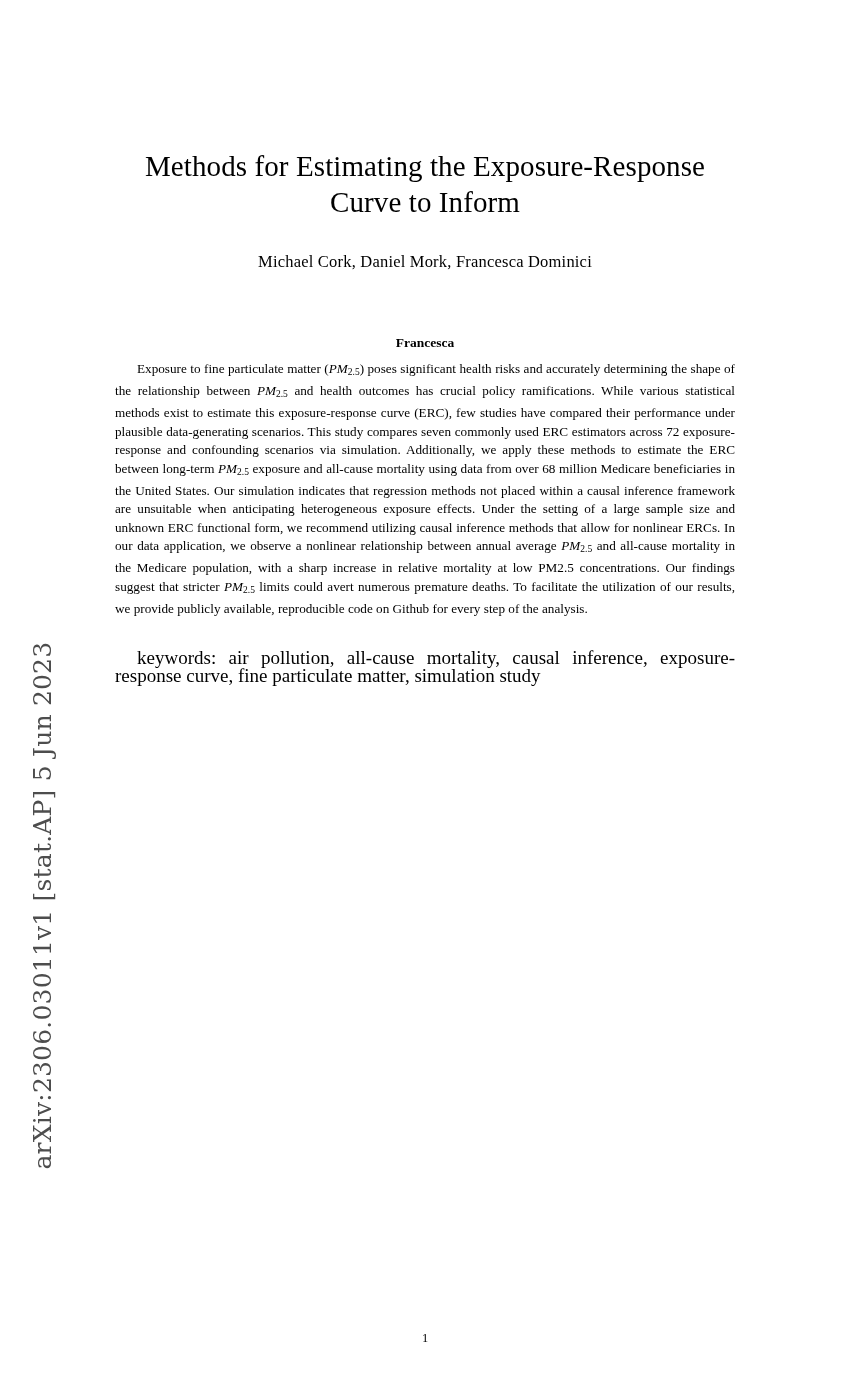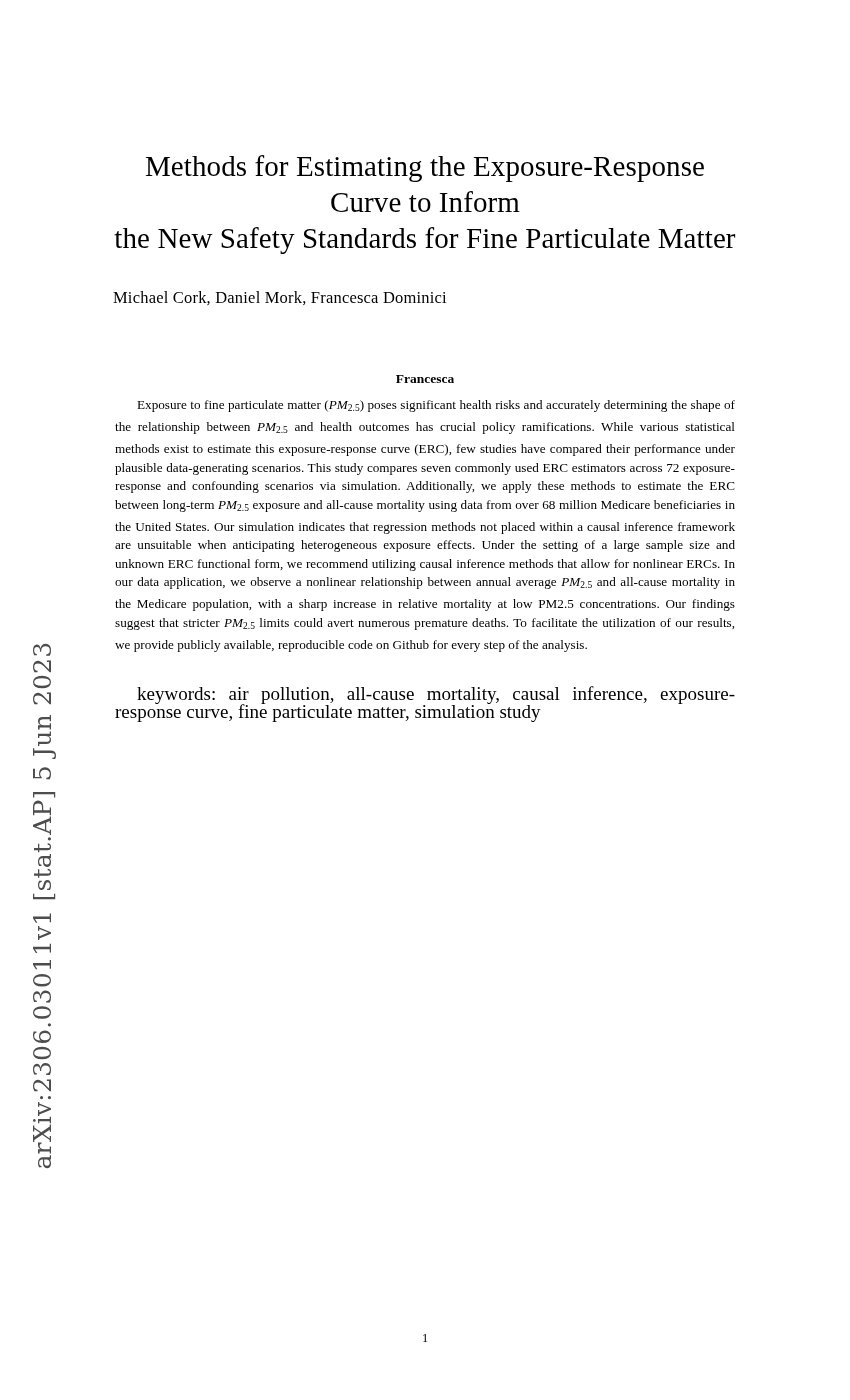--- a/index.html
+++ b/index.html
@@ -53,21 +53,21 @@
     line-height: 36px;
     text-align: center;
     font-family: "Liberation Serif", serif;
     font-weight: normal;
     letter-spacing: 0.1px;
   }
 
   .authors {
     margin-top: 32px;
     font-size: 16.5px;
-    text-align: left;
+    text-align: center;
     letter-spacing: 0.2px;
   }
 
   .abstract-block {
     margin-top: 63px;
     padding: 0 2px;
   }
 
   .abstract-heading {
     text-align: center;
@@ -114,21 +114,20 @@
 <body>
 
 <div class="page">
 
   <div class="arxiv-stamp">arXiv:2306.03011v1  [stat.AP]  5 Jun 2023</div>
 
   <div class="content">
 
     <div class="title">
       <span>Methods for Estimating the Exposure-Response Curve to Inform</span><br>
-      <span>the New Safety Standards for Fine Particulate Matter</span>
     </div>
 
     <div class="authors">Michael Cork, Daniel Mork, Francesca Dominici</div>
 
     <div class="abstract-block">
       <div class="abstract-heading">Francesca</div>
       <div class="abstract-body">Exposure to fine particulate matter (<span class="mathit">PM</span><sub>2.5</sub>) poses significant health risks and accurately determining the shape of the relationship between <span class="mathit">PM</span><sub>2.5</sub> and health outcomes has crucial policy ramifications. While various statistical methods exist to estimate this exposure-response curve (ERC), few studies have compared their performance under plausible data-generating scenarios. This study compares seven commonly used ERC estimators across 72 exposure-response and confounding scenarios via simulation. Additionally, we apply these methods to estimate the ERC between long-term <span class="mathit">PM</span><sub>2.5</sub> exposure and all-cause mortality using data from over 68 million Medicare beneficiaries in the United States. Our simulation indicates that regression methods not placed within a causal inference framework are unsuitable when anticipating heterogeneous exposure effects. Under the setting of a large sample size and unknown ERC functional form, we recommend utilizing causal inference methods that allow for nonlinear ERCs. In our data application, we observe a nonlinear relationship between annual average <span class="mathit">PM</span><sub>2.5</sub> and all-cause mortality in the Medicare population, with a sharp increase in relative mortality at low PM2.5 concentrations. Our findings suggest that stricter <span class="mathit">PM</span><sub>2.5</sub> limits could avert numerous premature deaths. To facilitate the utilization of our results, we provide publicly available, reproducible code on Github for every step of the analysis.</div>
       <div class="keywords">keywords: air pollution, all-cause mortality, causal inference, exposure-response curve, fine particulate matter, simulation study</div>
     </div>
 

